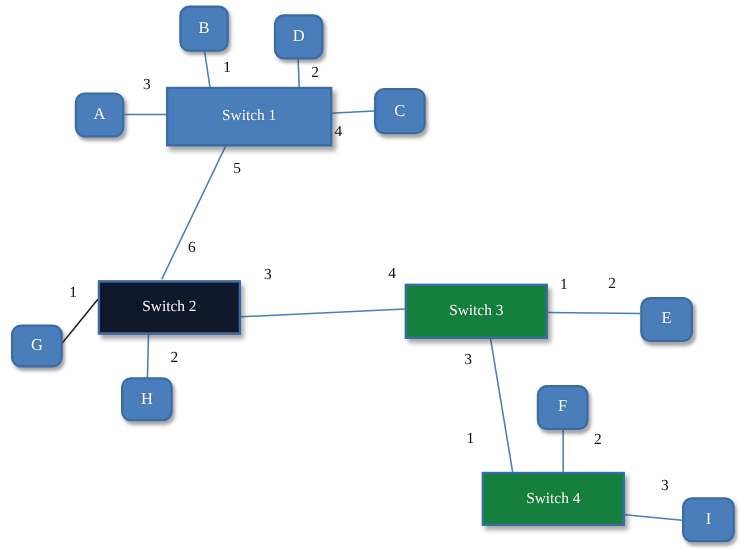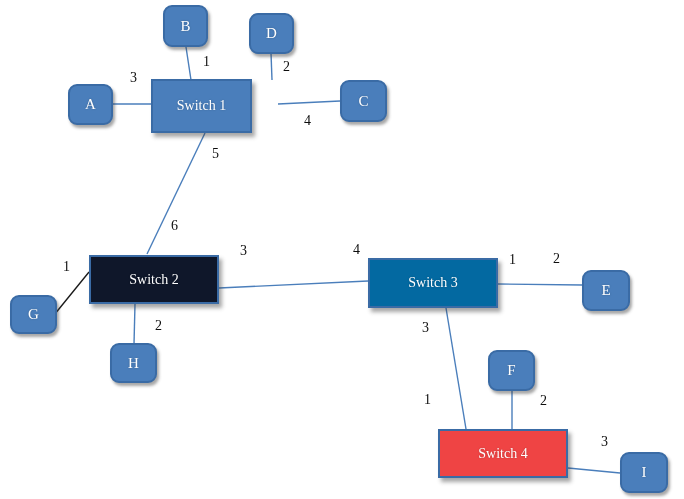--- a/index.html
+++ b/index.html
@@ -98,30 +98,30 @@
       </div>
       <div class="node host" style="left: 10px; top: 295px; width: 47px; height: 39px; background: rgb(74, 126, 187); border-color: rgb(58, 107, 165); color: rgb(255, 255, 255);">
         <span>G</span>
       </div>
       <div class="node host" style="left: 110px; top: 343px; width: 47px; height: 40px; background: rgb(74, 126, 187); border-color: rgb(58, 107, 165); color: rgb(255, 255, 255);">
         <span>H</span>
       </div>
       <div class="node host" style="left: 620px; top: 452px; width: 48px; height: 41px; background: rgb(74, 126, 187); border-color: rgb(58, 107, 165); color: rgb(255, 255, 255);">
         <span>I</span>
       </div>
-      <div class="node switch" style="left: 151px; top: 79px; width: 101px; height: 54px; background: rgb(74, 126, 187); border-color: rgb(58, 107, 165); color: rgb(255, 255, 255);">
+      <div class="node switch" style="left: 151px; top: 79px; width: 151px; height: 54px; background: rgb(74, 126, 187); border-color: rgb(58, 107, 165); color: rgb(255, 255, 255);">
         <span>Switch 1</span>
       </div>
       <div class="node switch" style="left: 89px; top: 255px; width: 130px; height: 49px; background: #0f172a; border-color: rgb(58, 107, 165); color: rgb(255, 255, 255);">
         <span>Switch 2</span>
       </div>
-      <div class="node switch" style="left: 368px; top: 258px; width: 130px; height: 50px; background: #0369a1; border-color: rgb(58, 107, 165); color: rgb(255, 255, 255);">
+      <div class="node switch" style="left: 368px; top: 258px; width: 130px; height: 50px; background: #15803d; border-color: rgb(58, 107, 165); color: rgb(255, 255, 255);">
         <span>Switch 3</span>
       </div>
-      <div class="node switch" style="left: 438px; top: 429px; width: 130px; height: 49px; background: #ef4444; border-color: rgb(58, 107, 165); color: rgb(255, 255, 255);">
+      <div class="node switch" style="left: 438px; top: 429px; width: 130px; height: 49px; background: #15803d; border-color: rgb(58, 107, 165); color: rgb(255, 255, 255);">
         <span>Switch 4</span>
       </div>
     </div>
   <div id="labels-layer">
       <div class="port-label" style="left: 130px; top: 70px; color: rgb(13, 13, 13);">3</div>
       <div class="port-label" style="left: 203px; top: 54px; color: rgb(13, 13, 13);">1</div>
       <div class="port-label" style="left: 283px; top: 59px; color: rgb(13, 13, 13);">2</div>
       <div class="port-label" style="left: 304px; top: 113px; color: rgb(13, 13, 13);">4</div>
       <div class="port-label" style="left: 212px; top: 146px; color: rgb(13, 13, 13);">5</div>
       <div class="port-label" style="left: 171px; top: 218px; color: rgb(13, 13, 13);">6</div>

